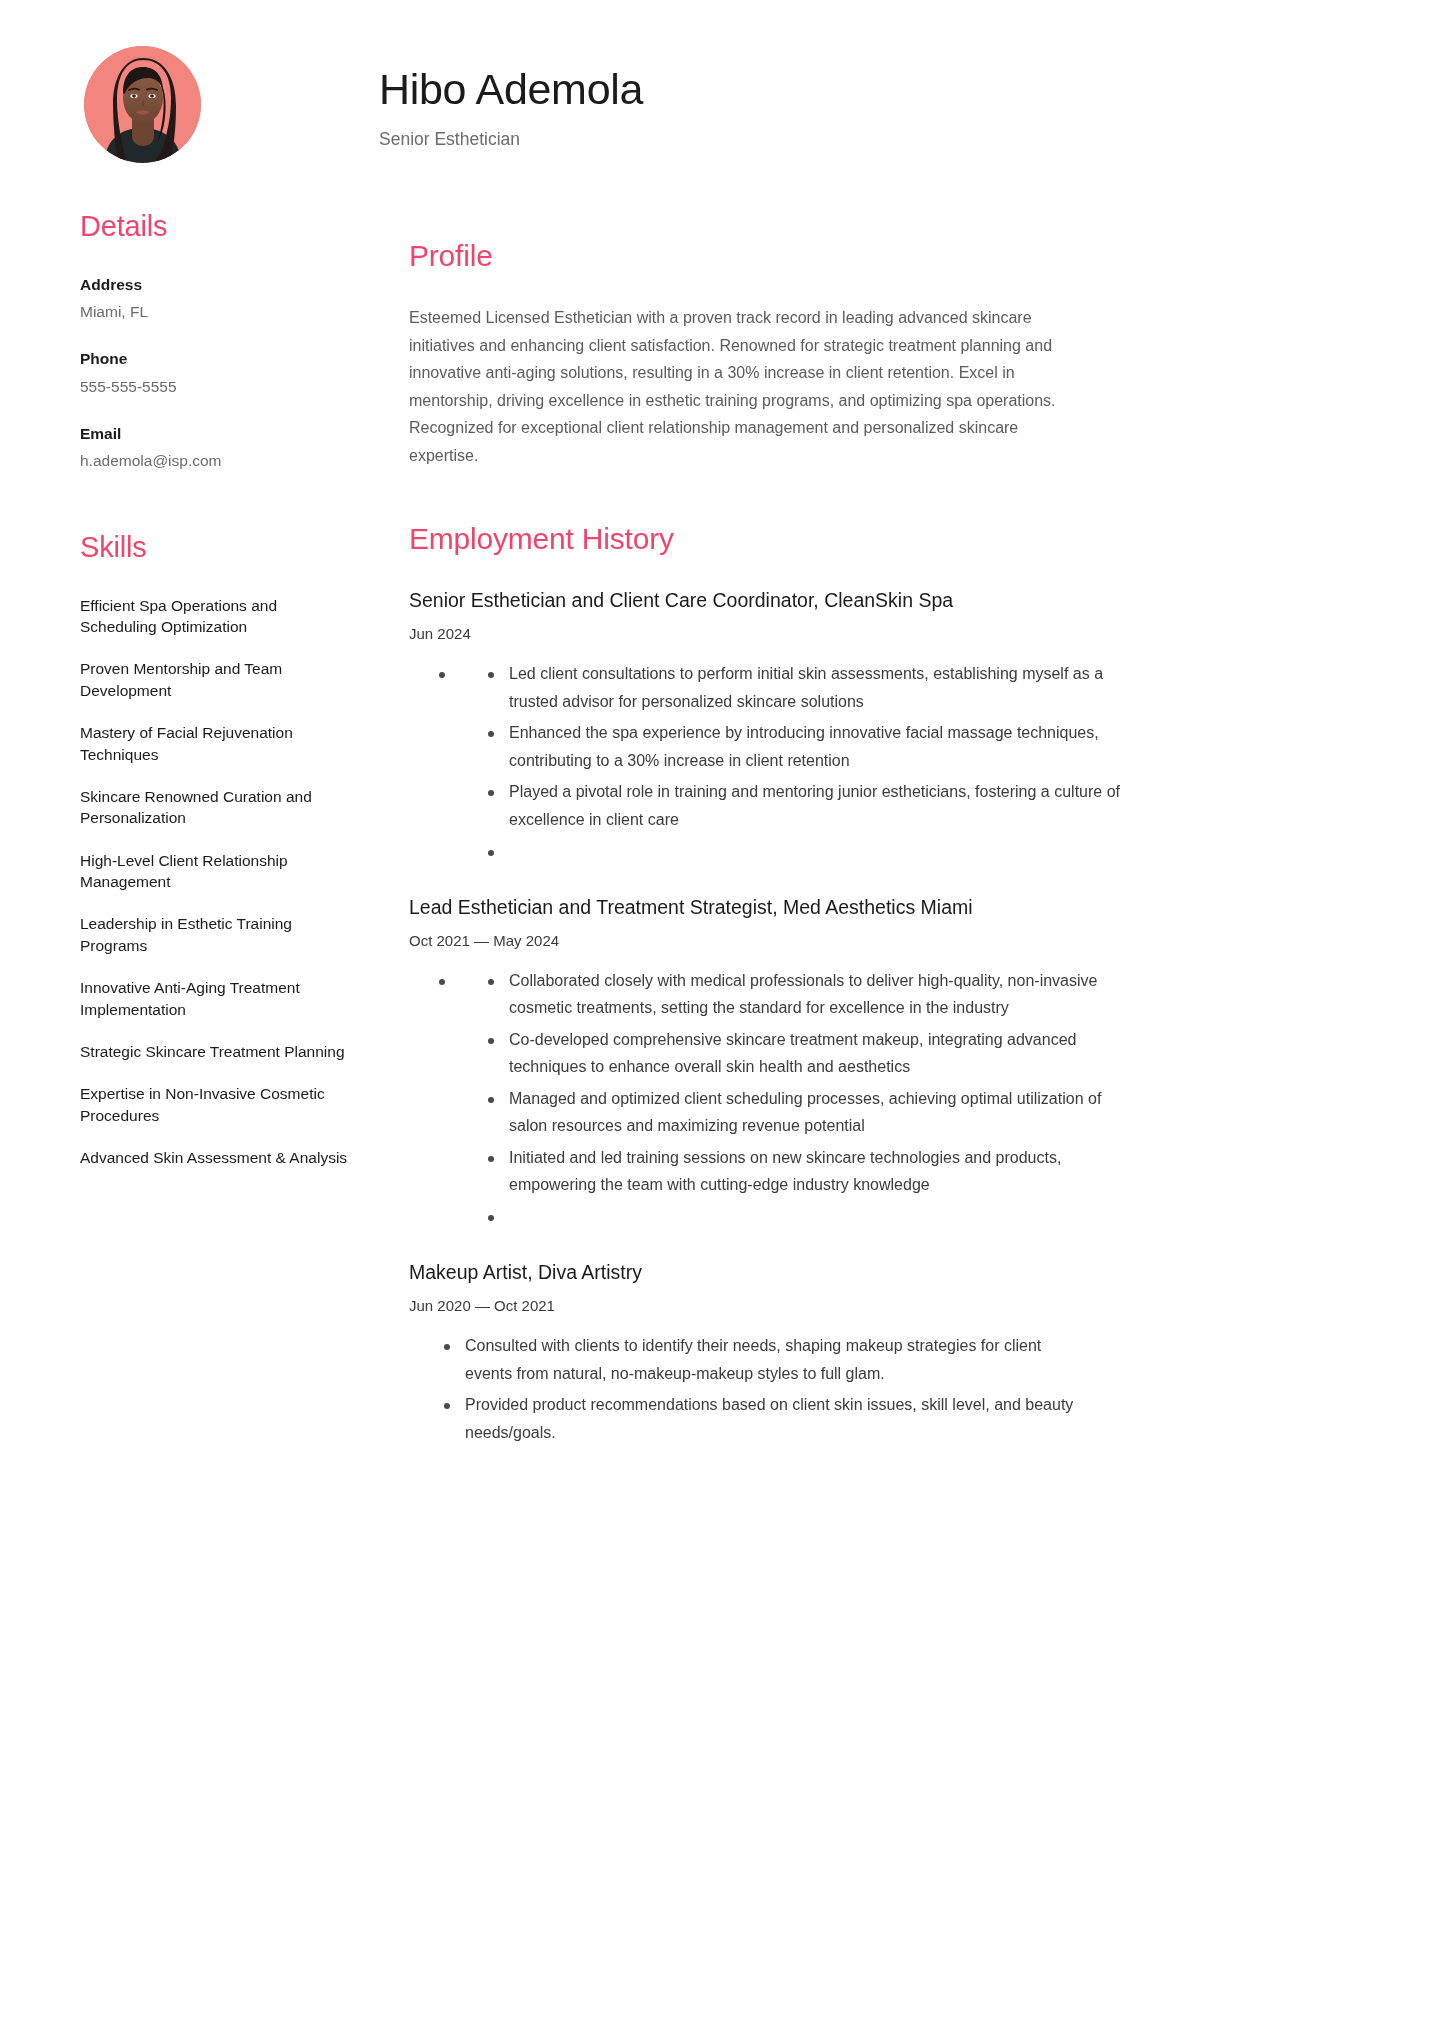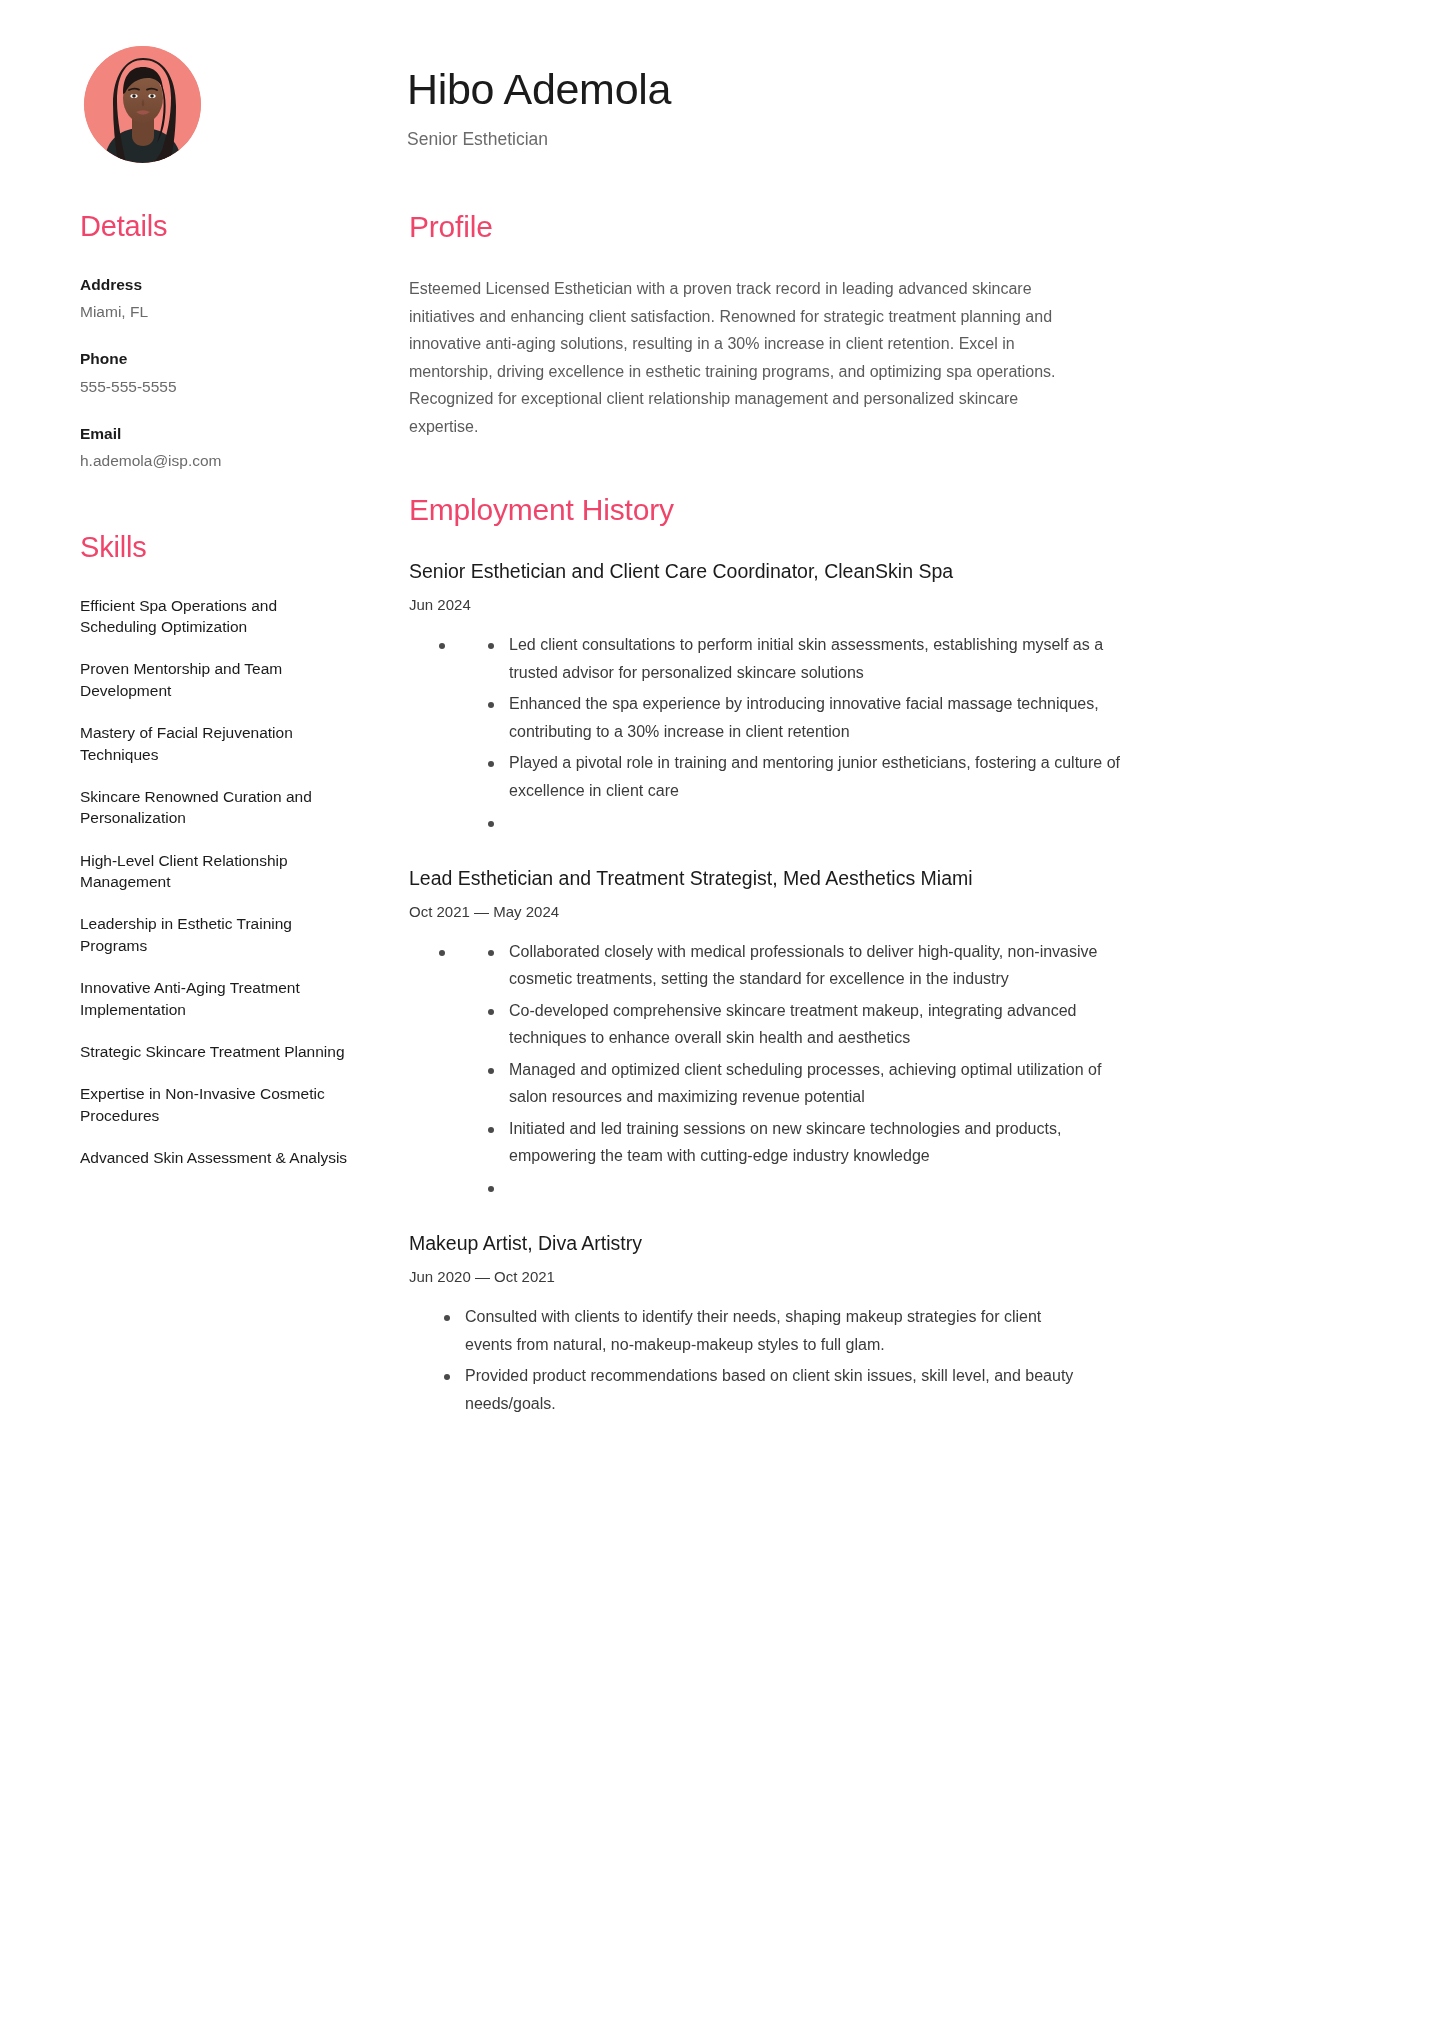--- a/index.html
+++ b/index.html
@@ -23,21 +23,20 @@
     padding: 46px 80px 40px 80px;
     background: #ffffff;
   }
 
   
   .header {
     display: flex;
     align-items: flex-start;
     margin-bottom: 46px;
     padding-left: 4px;
-    gap: 28px;
   }
 
   .avatar-wrap {
     width: 295px;
     flex: 0 0 295px;
     display: flex;
     justify-content: flex-start;
     padding-left: 0px;
   }
 
@@ -130,21 +129,21 @@
   }
 
   
   .profile-text {
     font-size: 16px;
     color: #5b5b5b;
     line-height: 1.72;
     max-width: 665px;
   }
 
-  .profile-sec { margin-bottom: 52px; }
+  .profile-sec { margin-bottom: 52px; margin-top: 29px; }
 
   
   .emp-sec { margin-bottom: 0; }
 
   .job { margin-bottom: 30px; }
 
   .job-heading {
     font-size: 19.5px;
     font-weight: 400;
     color: #1b1b1b;

